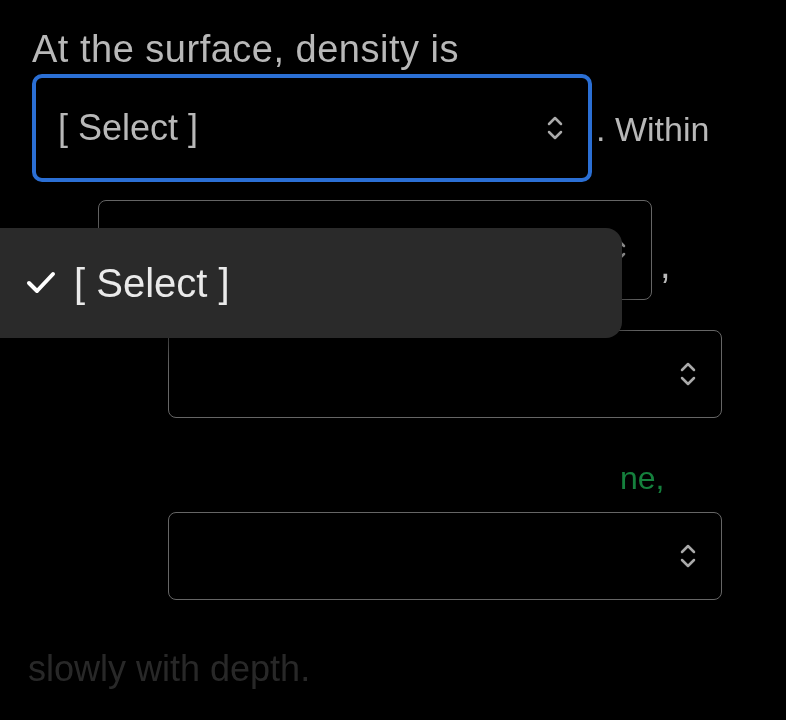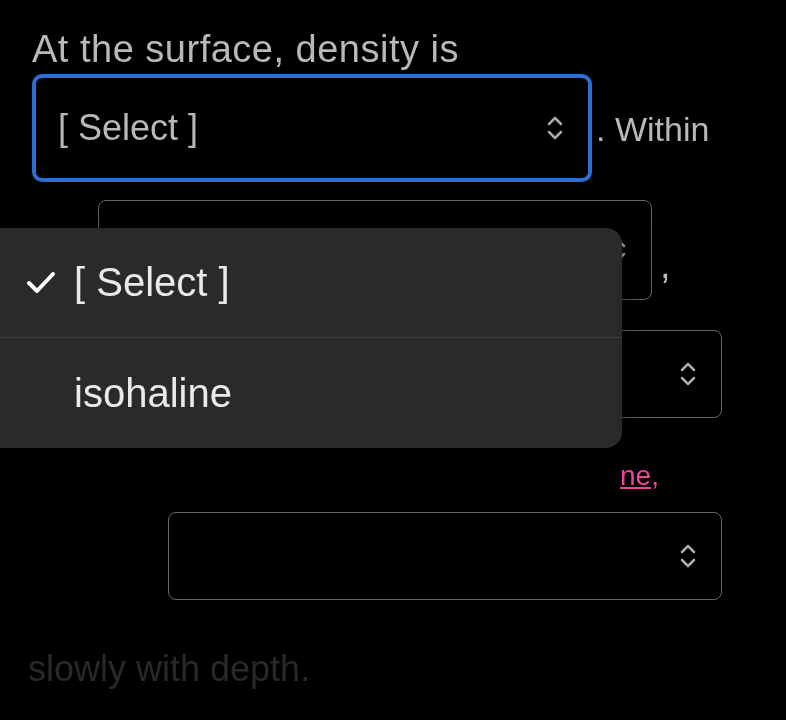--- a/index.html
+++ b/index.html
@@ -73,24 +73,23 @@
       left: 660px;
       top: 244px;
       color: #b8b8b8;
       font-size: 38px;
       font-weight: 300;
     }
     .ne-text {
       position: absolute;
       left: 620px;
       top: 460px;
-      color: #ec4899;
-      font-size: 28px;
+      color: #15803d;
+      font-size: 32px;
       font-weight: 300;
-      text-decoration: underline;
     }
     .updown-icon {
       width: 22px;
       height: 28px;
       display: flex;
       flex-direction: column;
       align-items: center;
       justify-content: center;
       gap: 2px;
     }
@@ -188,17 +187,13 @@
 
 <div class="dropdown-menu">
   <div class="dropdown-item">
     <span class="check-slot">
       <svg width="30" height="24" viewBox="0 0 30 24">
           <path d="M3 12 L11 20 L27 3" stroke="#fff" stroke-width="4" fill="none" stroke-linecap="round" stroke-linejoin="round"></path>
         </svg>
     </span>
     <span>[ Select ]</span>
   </div>
-  <div class="dropdown-item">
-    <span class="check-slot"></span>
-    <span>isohaline</span>
-  </div>
 </div>
 
 </body></html>

